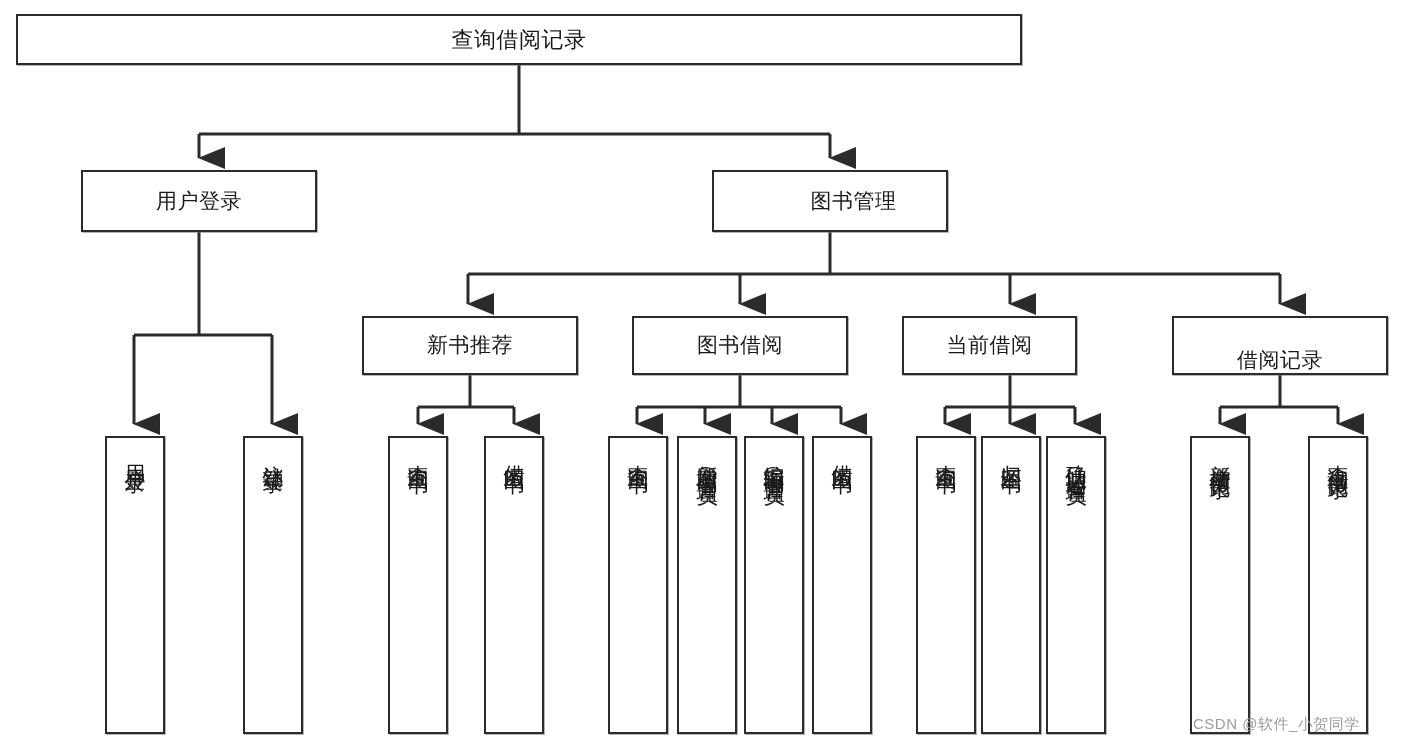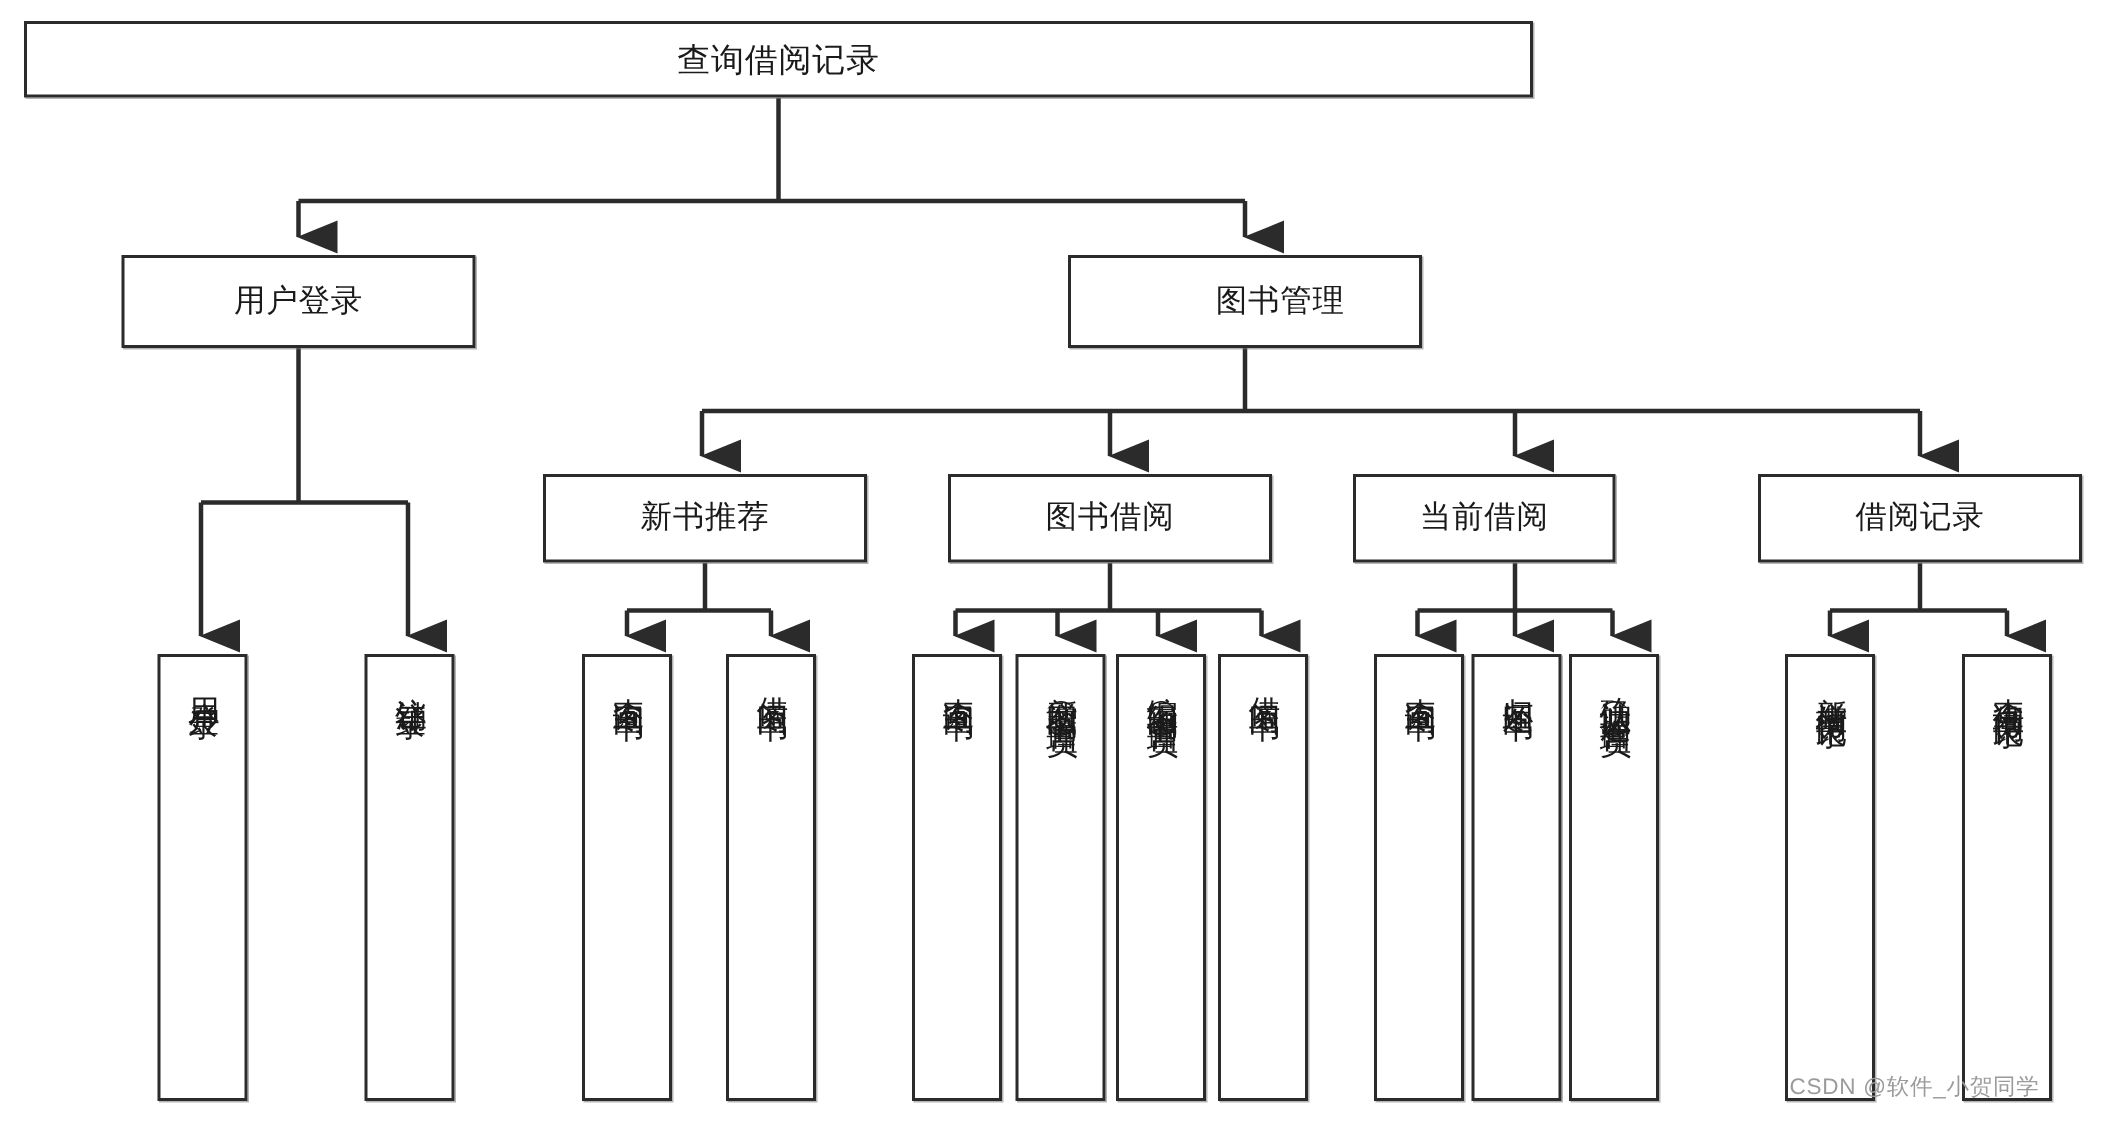--- a/index.html
+++ b/index.html
@@ -143,21 +143,21 @@
 
   <div class="node h-node" style="left:362px; top:316px; width:216px; height:59px;">
     <span class="label">新书推荐</span>
   </div>
   <div class="node h-node" style="left:632px; top:316px; width:216px; height:59px;">
     <span class="label">图书借阅</span>
   </div>
   <div class="node h-node" style="left:902px; top:316px; width:175px; height:59px;">
     <span class="label">当前借阅</span>
   </div>
-  <div class="node h-node" style="left:1172px; top:316px; width:216px; height:59px;">
+  <div class="node h-node" style="left:1172px; top:316px; width:216px; height:59px;align-items:flex-end;">
     <span class="label">借阅记录</span>
   </div>
 
   <div class="node v-node" style="left:105px; top:436px; width:60px; height:298px;">
     <span class="label">用户登录</span>
   </div>
   <div class="node v-node" style="left:243px; top:436px; width:60px; height:298px;">
     <span class="label">注销登录</span>
   </div>
 

